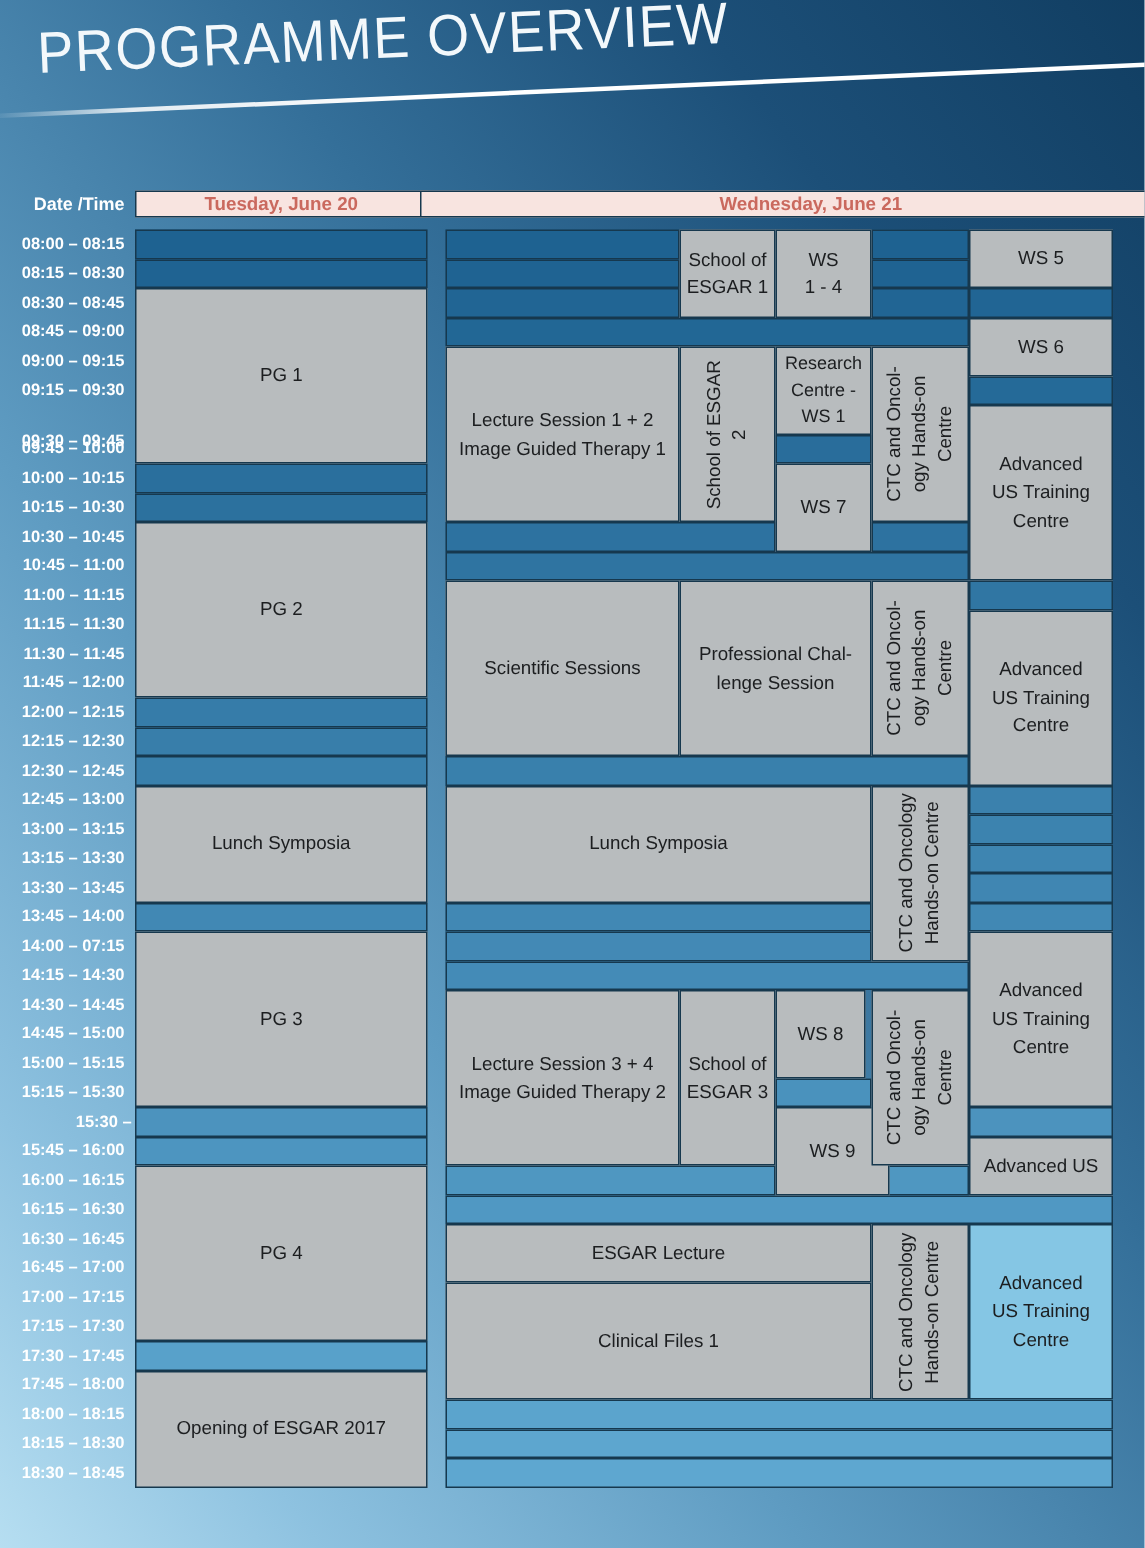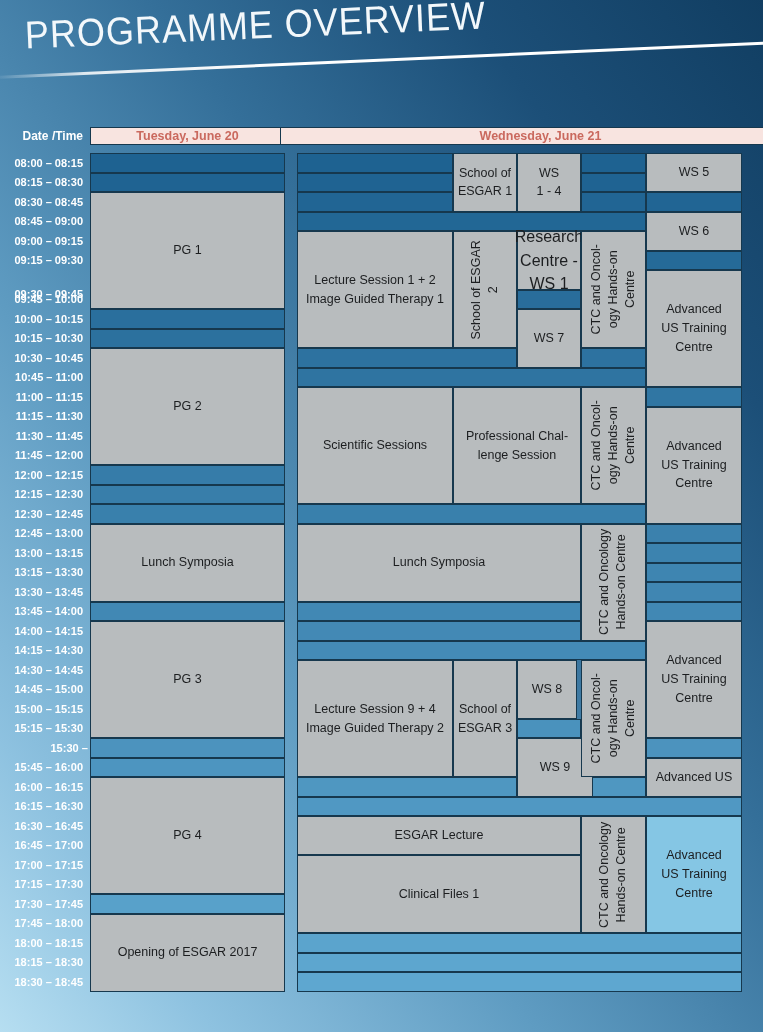--- a/index.html
+++ b/index.html
@@ -45,21 +45,21 @@
   .cell{position:absolute;box-sizing:border-box;border:1.5px solid #16384e;}
   .session{
     background:#b8bcbe;
     display:flex;align-items:center;justify-content:center;
     text-align:center;color:#1c1e20;font-size:12.5px;line-height:1.5;
     overflow:visible;
   }
   .session .lbl{white-space:pre-line;}
   .session.vertical .lbl{transform:rotate(-90deg);white-space:pre;line-height:1.35;}
   .session.highlight{background:#85c6e4;}
-  .session.small{font-size:16px;line-height:1.45;}
+  .session.small{font-size:12px;line-height:1.45;}
 </style>
 </head>
 <body>
 
 <div class="page">
   <div class="page-title">PROGRAMME OVERVIEW</div>
   <div class="diag-line"></div>
 
   <div class="corner-label">Date /Time</div>
 
@@ -84,21 +84,21 @@
       <div class="time-label" style="top: 273px;">11:30 – 11:45</div>
       <div class="time-label" style="top: 292.5px;">11:45 – 12:00</div>
       <div class="time-label" style="top: 312px;">12:00 – 12:15</div>
       <div class="time-label" style="top: 331.5px;">12:15 – 12:30</div>
       <div class="time-label" style="top: 351px;">12:30 – 12:45</div>
       <div class="time-label" style="top: 370.5px;">12:45 – 13:00</div>
       <div class="time-label" style="top: 390px;">13:00 – 13:15</div>
       <div class="time-label" style="top: 409.5px;">13:15 – 13:30</div>
       <div class="time-label" style="top: 429px;">13:30 – 13:45</div>
       <div class="time-label" style="top: 448.5px;">13:45 – 14:00</div>
-      <div class="time-label" style="top: 468px;">14:00 – 14:15</div>
+      <div class="time-label" style="top: 468px;">14:00 – 07:15</div>
       <div class="time-label" style="top: 487.5px;">14:15 – 14:30</div>
       <div class="time-label" style="top: 507px;">14:30 – 14:45</div>
       <div class="time-label" style="top: 526.5px;">14:45 – 15:00</div>
       <div class="time-label" style="top: 546px;">15:00 – 15:15</div>
       <div class="time-label" style="top: 565.5px;">15:15 – 15:30</div>
       <div class="time-label" style="top: 585px; padding-left: 36px;">15:30 – 15:45</div>
       <div class="time-label" style="top: 604.5px;">15:45 – 16:00</div>
       <div class="time-label" style="top: 624px;">16:00 – 16:15</div>
       <div class="time-label" style="top: 643.5px;">16:15 – 16:30</div>
       <div class="time-label" style="top: 663px;">16:30 – 16:45</div>
@@ -237,21 +237,21 @@
       <div class="cell session vertical" style="left: 284px; width: 65px; top: 370.5px; height: 117px;">
         <span class="lbl">CTC and Oncology
 Hands-on Centre</span>
       </div>
       <div class="cell session" style="left: 349px; width: 96px; top: 468px; height: 117px;">
         <span class="lbl">Advanced
 US Training
 Centre</span>
       </div>
       <div class="cell session" style="left: 0px; width: 156px; top: 507px; height: 117px;">
-        <span class="lbl">Lecture Session 9 + 4
+        <span class="lbl">Lecture Session 3 + 4
 Image Guided Therapy 2</span>
       </div>
       <div class="cell session" style="left: 156px; width: 64px; top: 507px; height: 117px;">
         <span class="lbl">School of
 ESGAR 3</span>
       </div>
       <div class="cell session" style="left: 220px; width: 60px; top: 507px; height: 58.5px;">
         <span class="lbl">WS 8</span>
       </div>
       <div class="cell session" style="left: 220px; width: 76px; top: 585px; height: 58.5px;">

